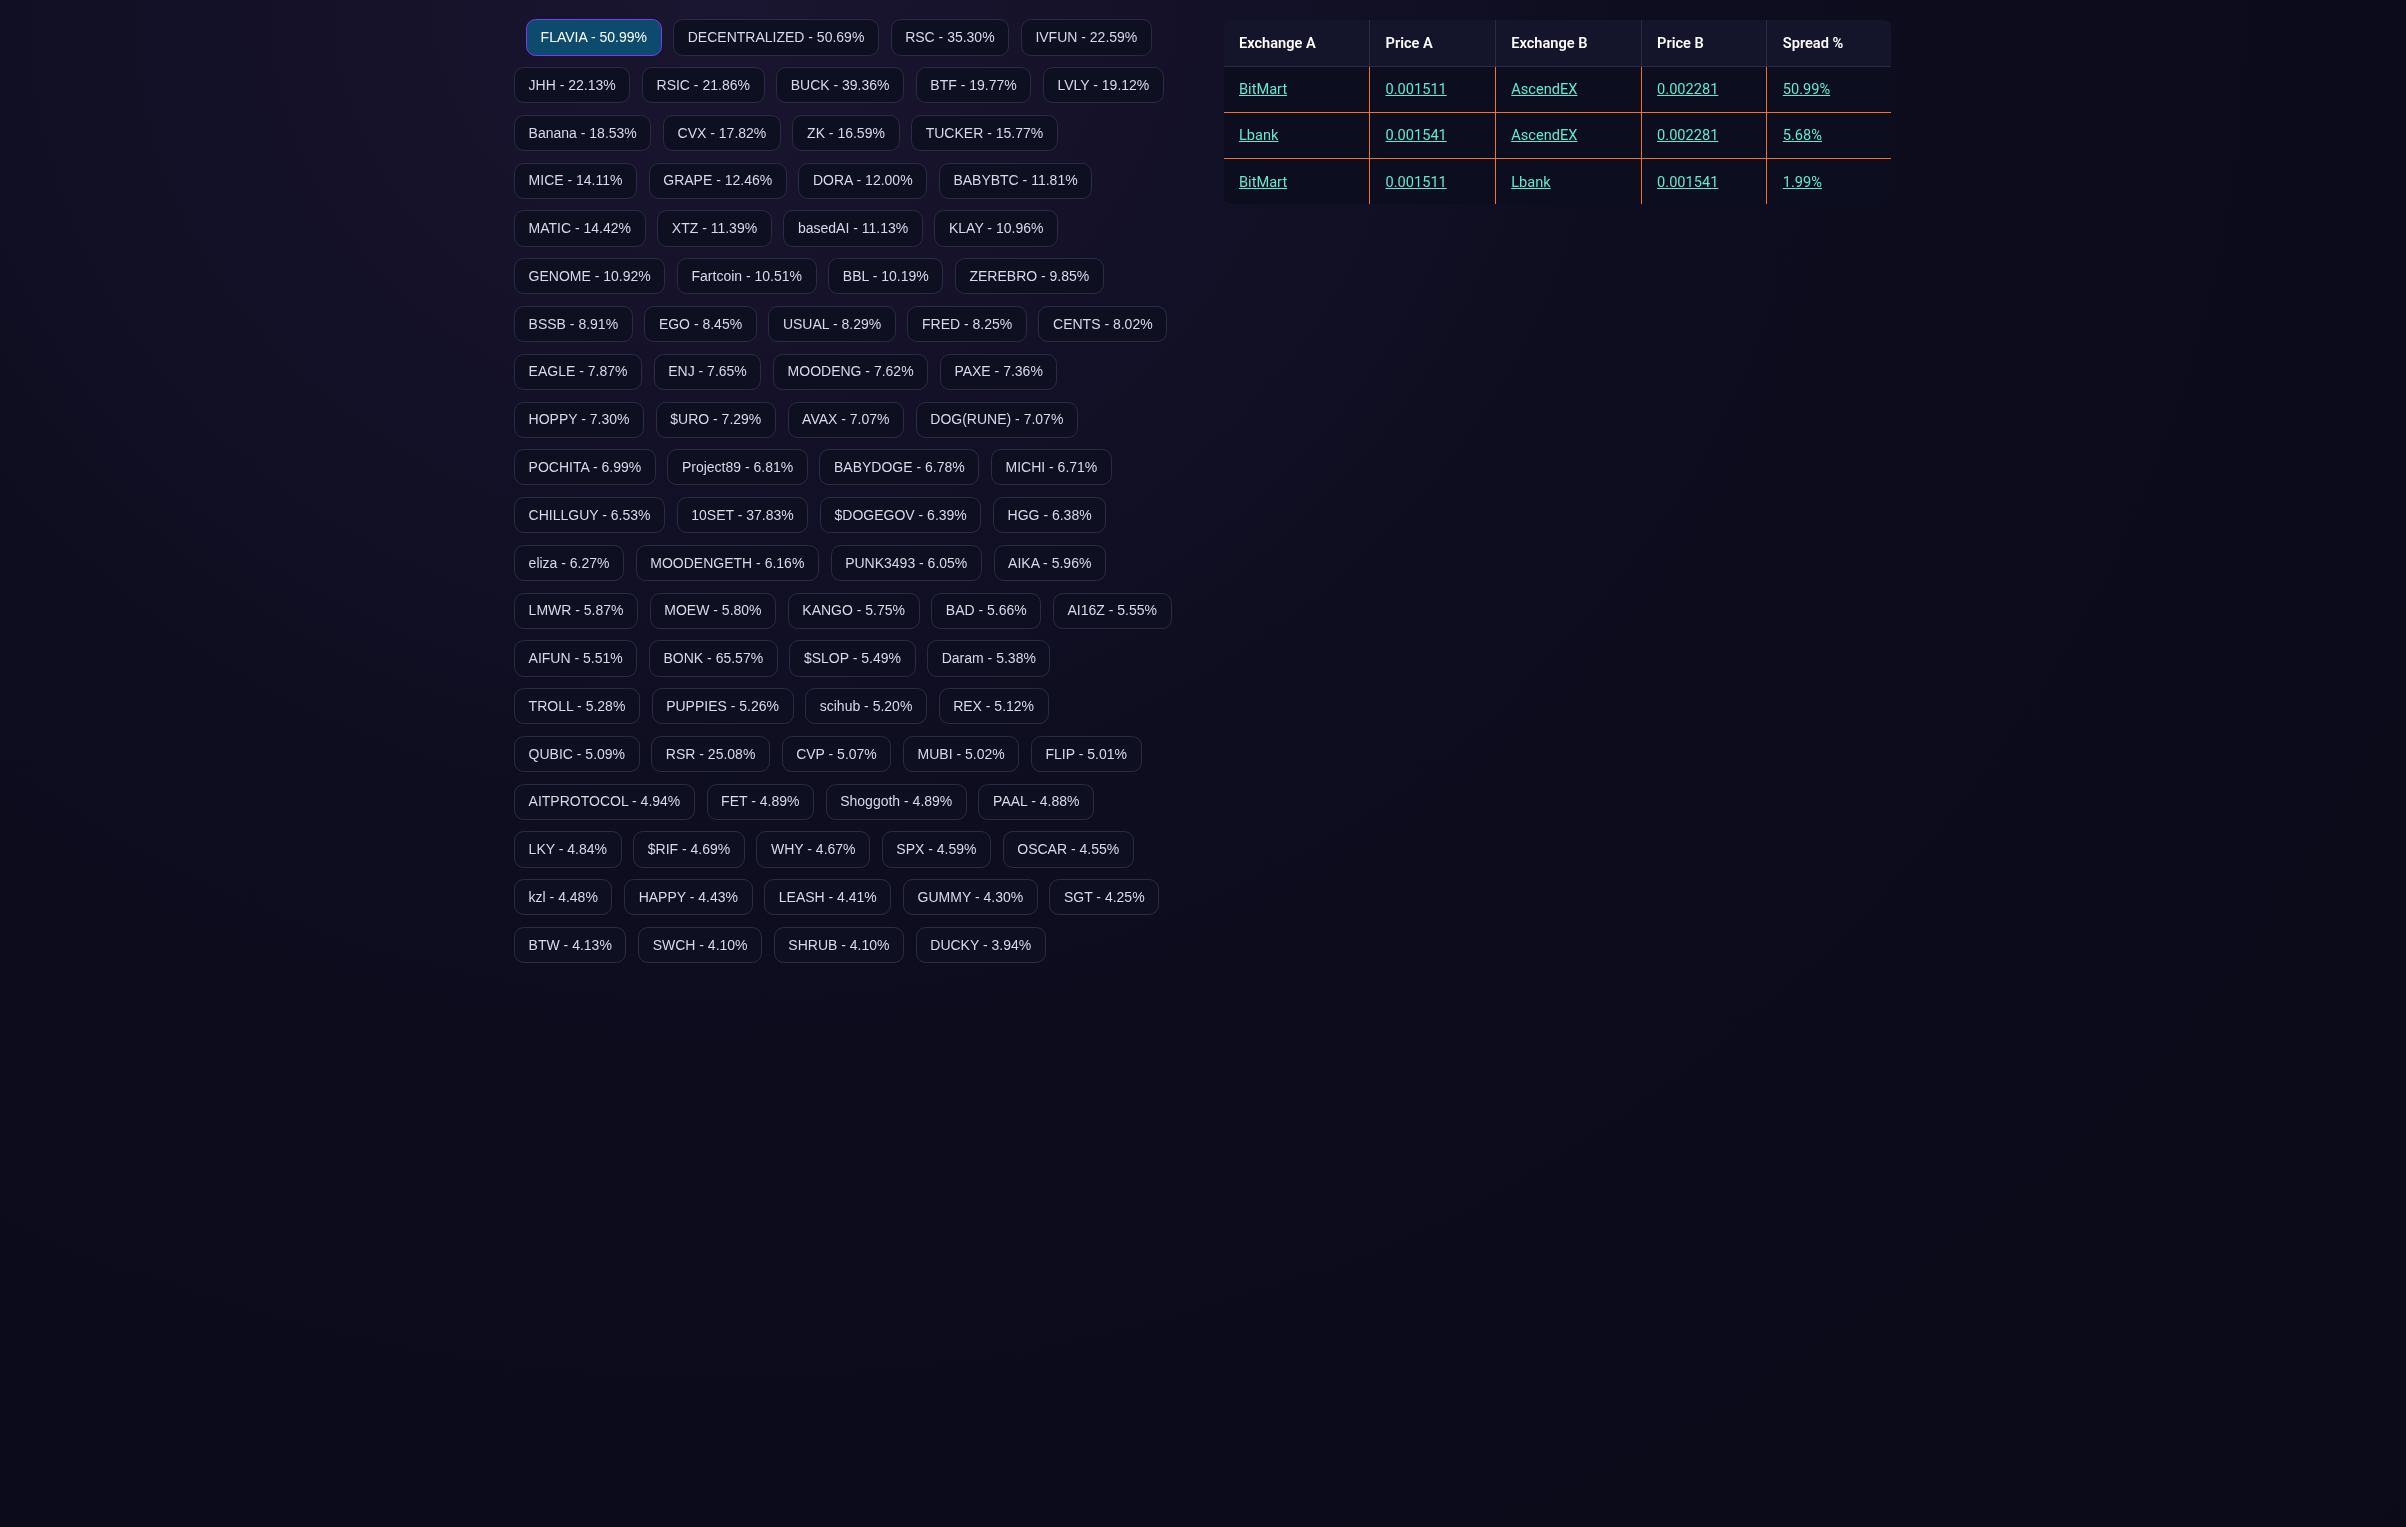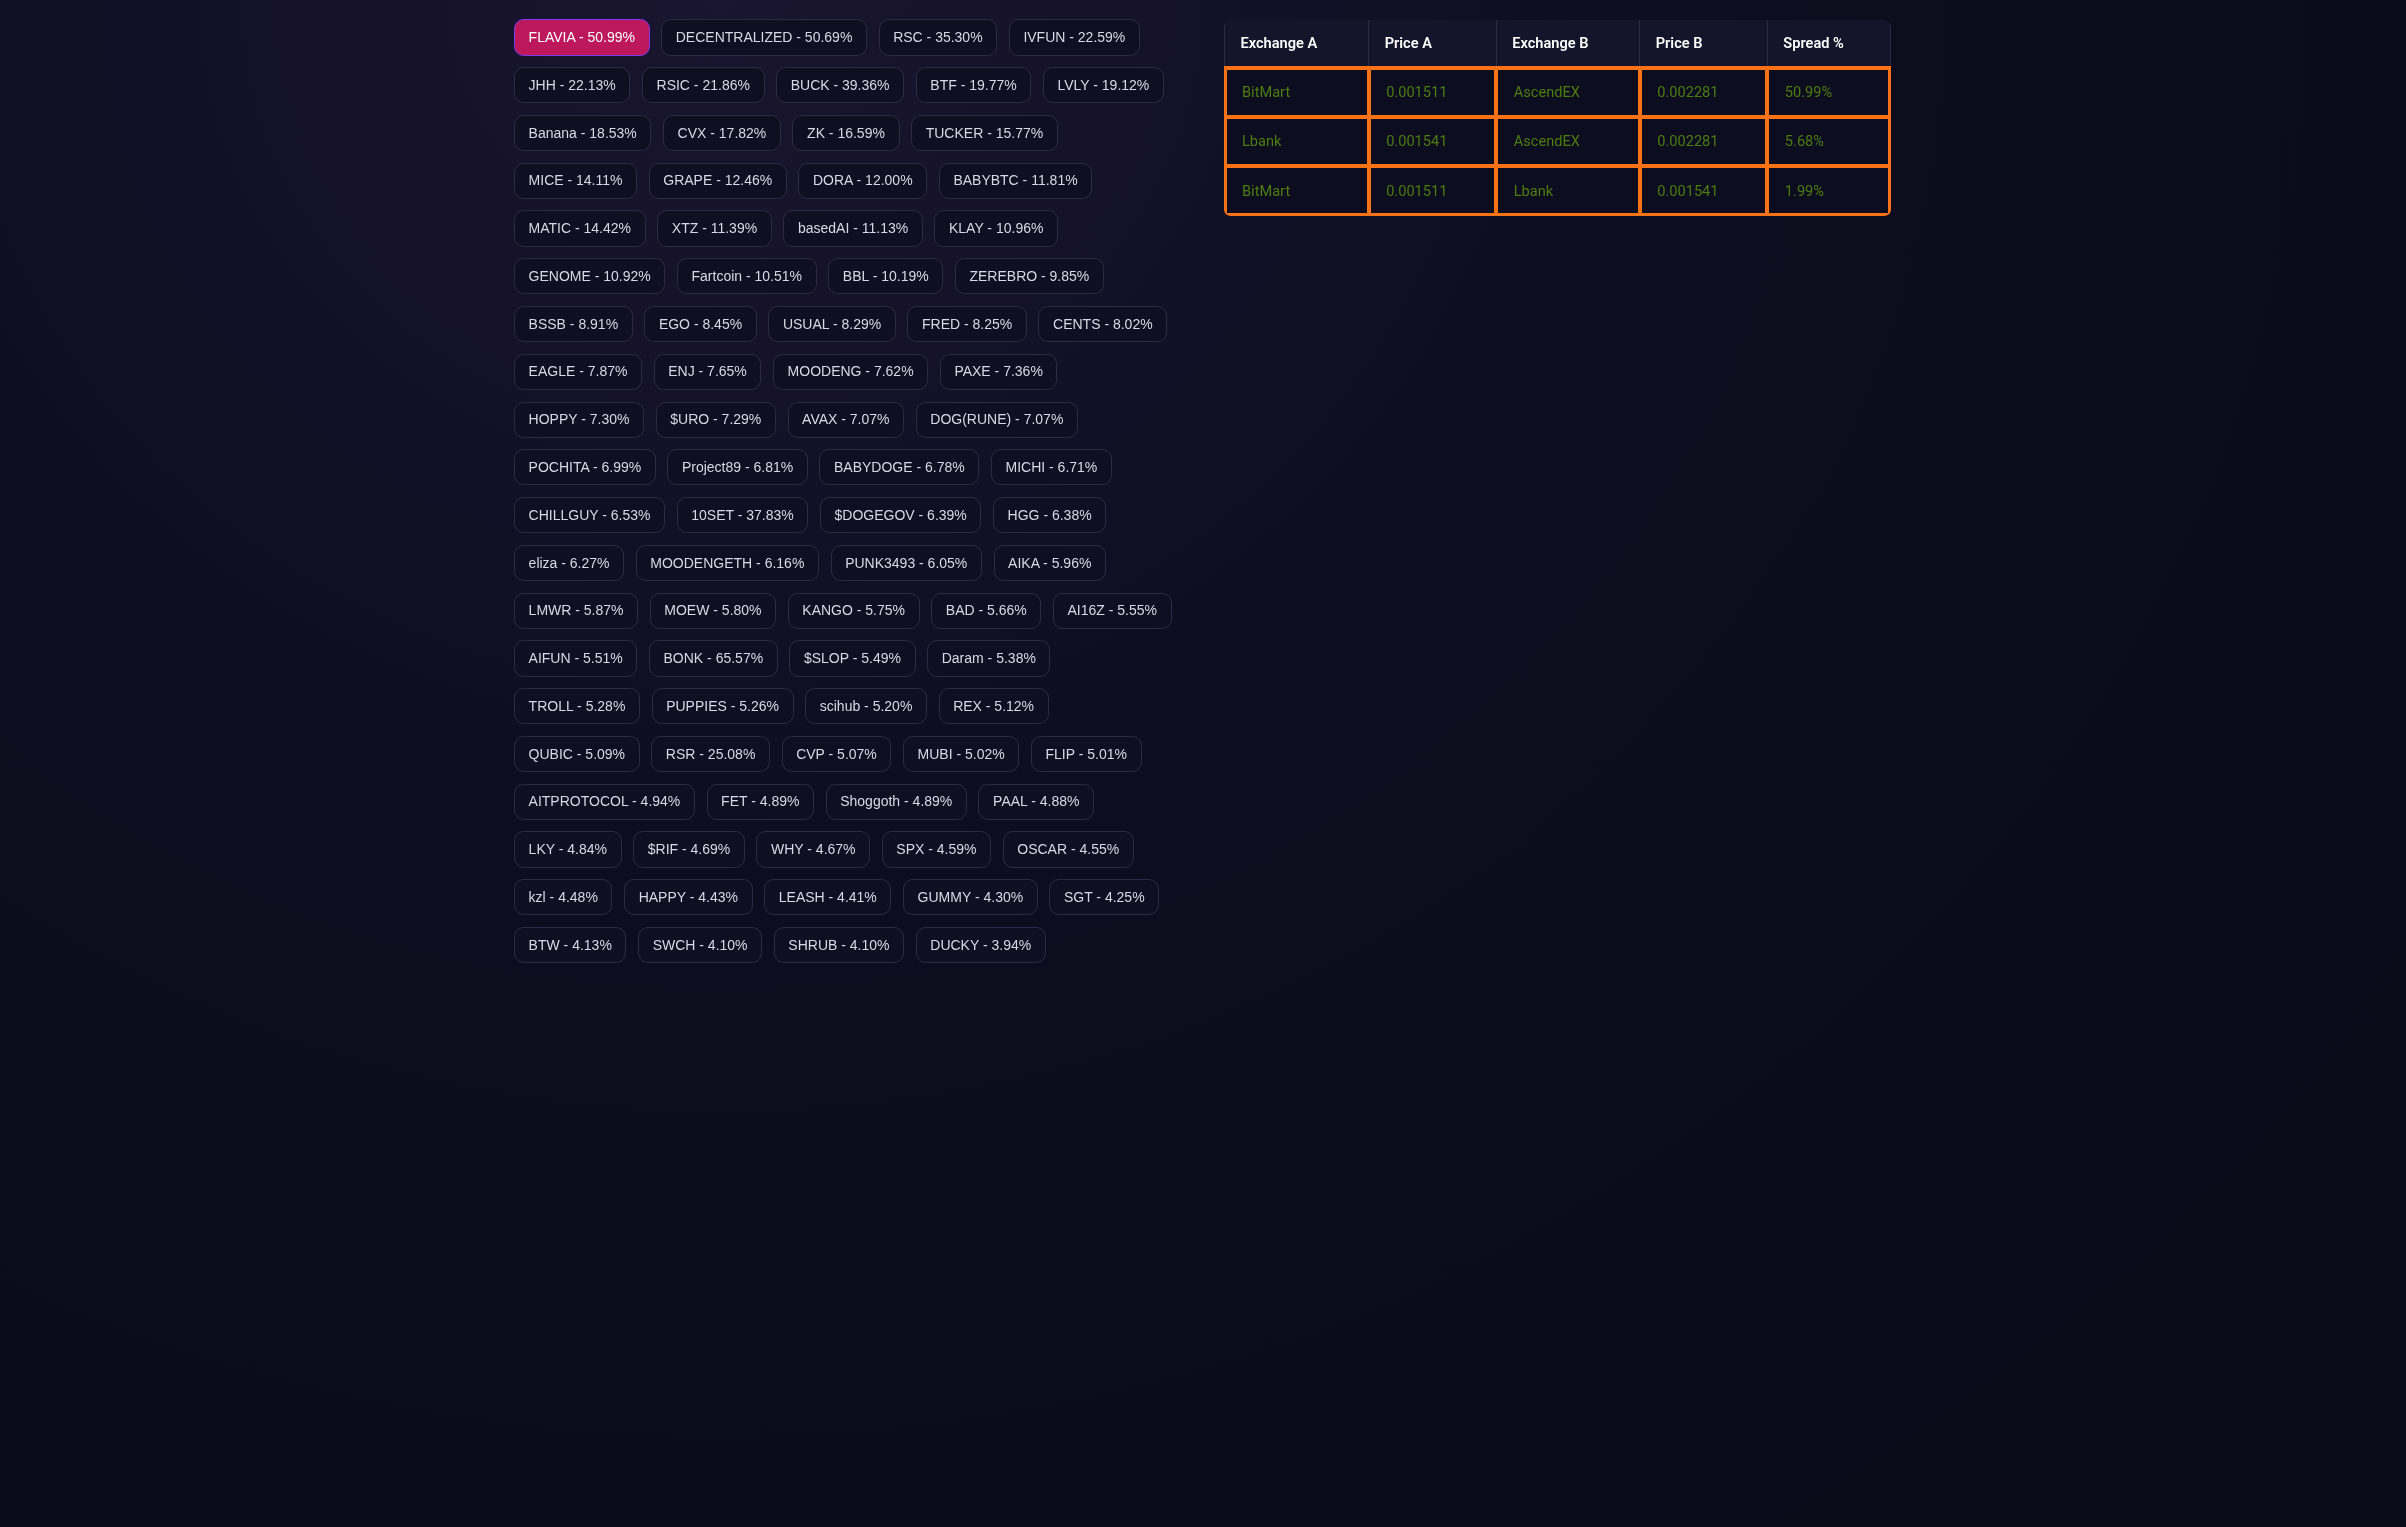--- a/index.html
+++ b/index.html
@@ -36,23 +36,24 @@
   border-radius: 9.7px;
   background: #0f0f22;
   color: #d8d8e6;
   font-size: 14px;
   font-weight: 400;
   cursor: pointer;
   white-space: nowrap;
   line-height: 1.2;
 }
 .chip.active {
-  background: #be185d;
+  background: #0c4a6e;
   border-color: #7c3aed;
   color: #ffffff;
+  margin-left: 12px;
 }
 .table-panel {
   width: 100%;
 }
 table {
   width: 100%;
   border-collapse: collapse;
   border: 1px solid #2b2b44;
   border-radius: 7.8px;
   overflow: hidden;
@@ -61,24 +62,25 @@
   background: #14142a;
   color: #ffffff;
   font-weight: 600;
   text-align: left;
   padding: 13.6px 15.5px;
   border: 1px solid #2b2b44;
   font-size: 14.6px;
 }
 tbody td {
   padding: 13.6px 15.5px;
-  border: 4px solid #f97316;
-  color: #4d7c0f;
+  border: 1px solid #f97316;
+  color: #5eead4;
   font-size: 14.6px;
   background: #0d0d20;
+  text-decoration: underline;
 }
 </style>
 </head>
 <body>
 
 <div class="container">
   <div class="chips-panel" id="chips-panel">
       <button class="chip active">FLAVIA - 50.99%</button>
       <button class="chip">DECENTRALIZED - 50.69%</button>
       <button class="chip">RSC - 35.30%</button>

